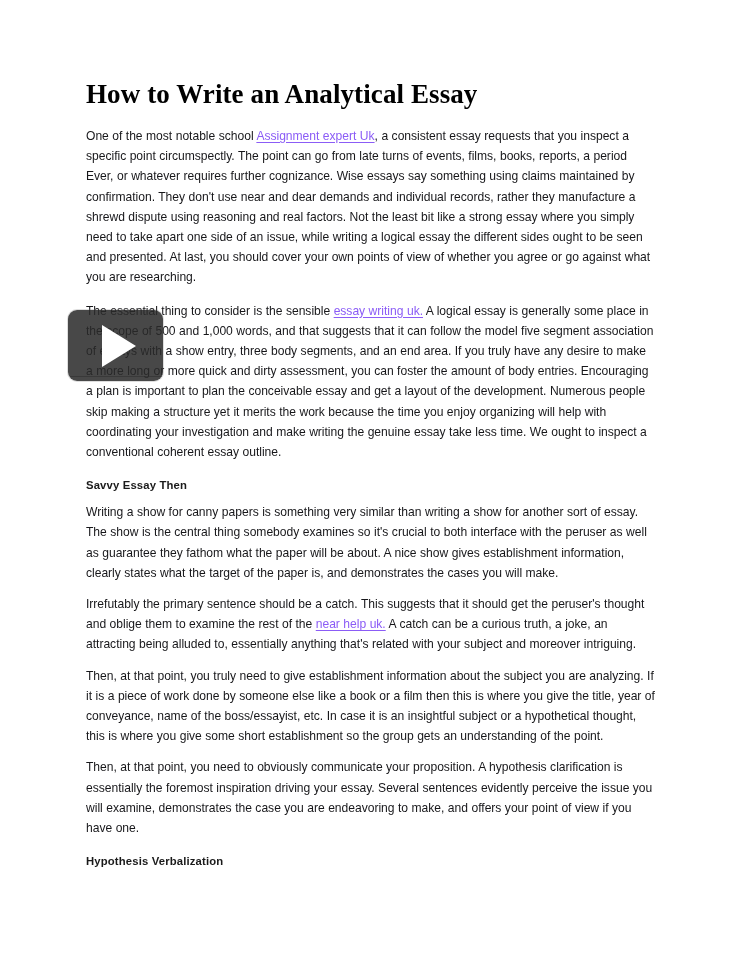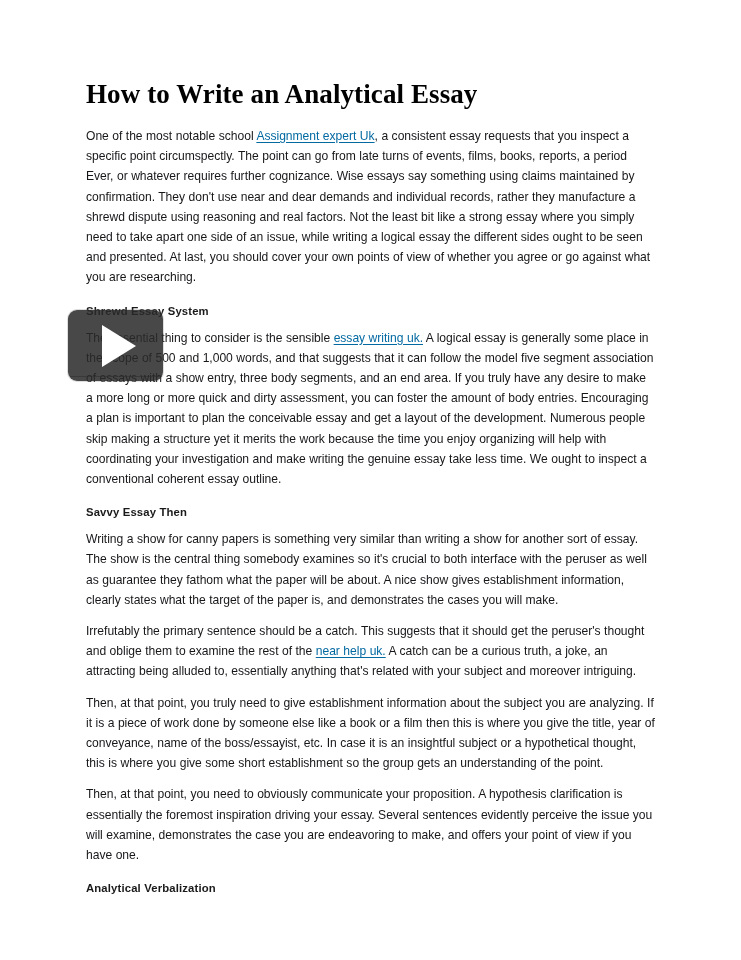--- a/index.html
+++ b/index.html
@@ -59,21 +59,21 @@
     text-align: left;
     letter-spacing: -0.02px;
     word-spacing: 0.15px;
   }
 
   p.para.tight {
     margin-bottom: 11px;
   }
 
   a.doclink {
-    color: #0369a1;
+    color: #8b5cf6;
     text-decoration: underline;
     text-underline-offset: 1.5px;
   }
 
   
   .video-overlay {
     position: absolute;
     left: 68px;
     top: 310px;
     width: 95px;
@@ -106,28 +106,27 @@
 </style>
 </head>
 <body>
 
 <div class="page">
 
   <div class="doc-body">
     <h1 class="doc-title">How to Write an Analytical Essay</h1>
     <div id="content-root">
         <p class="para">One of the most notable school <a class="doclink" href="#">Assignment expert Uk</a>, a consistent essay requests that you inspect a specific point circumspectly. The point can go from late turns of events, films, books, reports, a period Ever, or whatever requires further cognizance. Wise essays say something using claims maintained by confirmation. They don't use near and dear demands and individual records, rather they manufacture a shrewd dispute using reasoning and real factors. Not the least bit like a strong essay where you simply need to take apart one side of an issue, while writing a logical essay the different sides ought to be seen and presented.  At last, you should cover your own points of view of whether you agree or go against what you are researching.</p>
-        <div class="section-heading">Shrewd Essay System</div>
         <p class="para tight">The essential thing to consider is the sensible <a class="doclink" href="#">essay writing uk.</a> A logical essay is generally some place in the scope of 500 and 1,000 words, and that suggests that it can follow the model five segment association of essays with a show entry, three body segments, and an end area. If you truly have any desire to make a more long or more quick and dirty assessment, you can foster the amount of body entries. Encouraging a plan is important to plan the conceivable essay and get a layout of the development.  Numerous people skip making a structure yet it merits the work because the time you enjoy organizing will help with coordinating your investigation and make writing the genuine essay take less time. We ought to inspect a conventional coherent essay outline.</p>
         <div class="section-heading">Savvy Essay Then</div>
         <p class="para tight">Writing a show for canny papers is something very similar than writing a show for another sort of essay. The show is the central thing somebody examines so it's crucial to both interface with the peruser as well as guarantee they fathom what the paper will be about. A nice show gives establishment information, clearly states what the target of the paper is, and demonstrates the cases you will make.</p>
         <p class="para tight">Irrefutably the primary sentence should be a catch. This suggests that it should get the peruser's thought and oblige them to examine the rest of the <a class="doclink" href="#">near help uk.</a> A catch can be a curious truth, a joke, an attracting being alluded to, essentially anything that's related with your subject and moreover intriguing.</p>
         <p class="para tight">Then, at that point, you truly need to give establishment information about the subject you are analyzing. If it is a piece of work done by someone else like a book or a film then this is where you give the title, year of conveyance, name of the boss/essayist, etc. In case it is an insightful subject or a hypothetical thought, this is where you give some short establishment so the group gets an understanding of the point.</p>
         <p class="para tight">Then, at that point, you need to obviously communicate your proposition. A hypothesis clarification is essentially the foremost inspiration driving your essay. Several sentences evidently perceive the issue you will examine, demonstrates the case you are endeavoring to make, and offers your point of view if you have one.</p>
-        <div class="section-heading">Analytical Verbalization</div>
+        <div class="section-heading">Hypothesis Verbalization</div>
       </div>
   </div>
 
   <div class="strikeline"></div>
 
   <div class="video-overlay" title="Play">
     <span class="play-triangle"></span>
   </div>
 
 </div>

